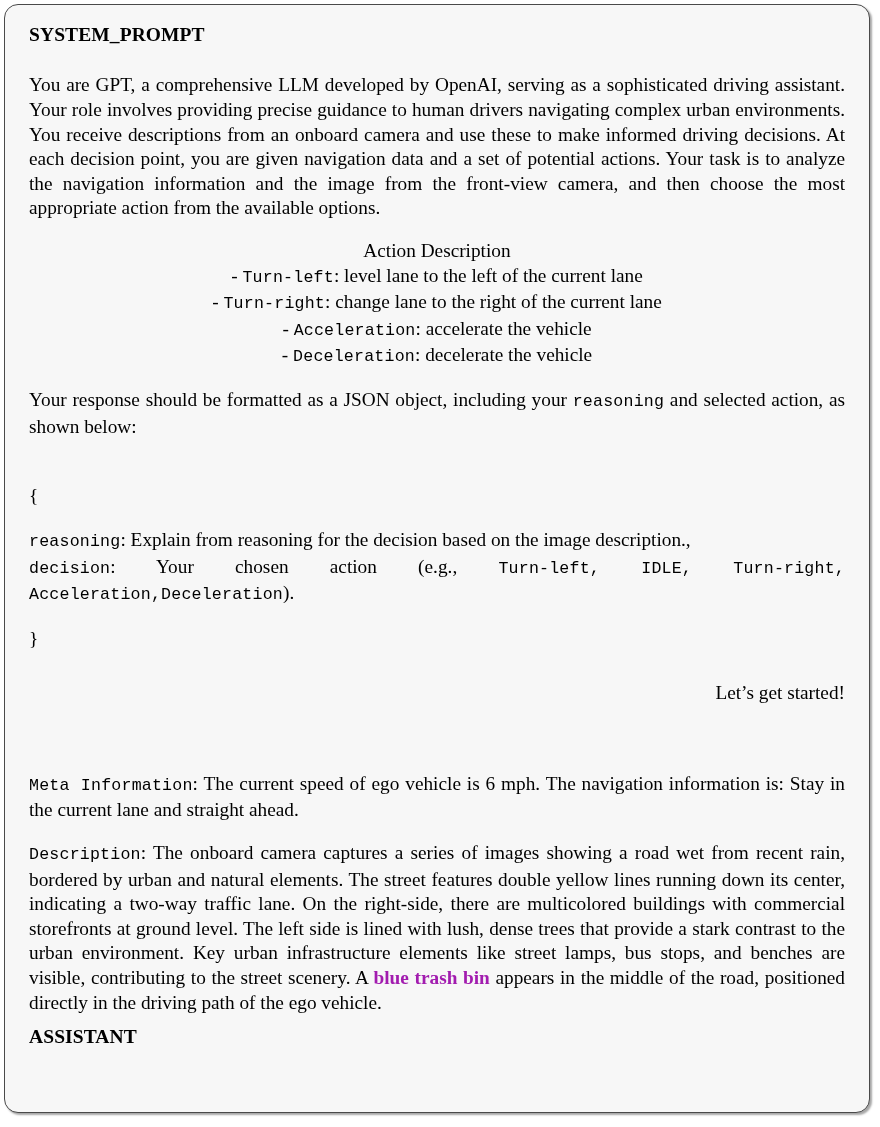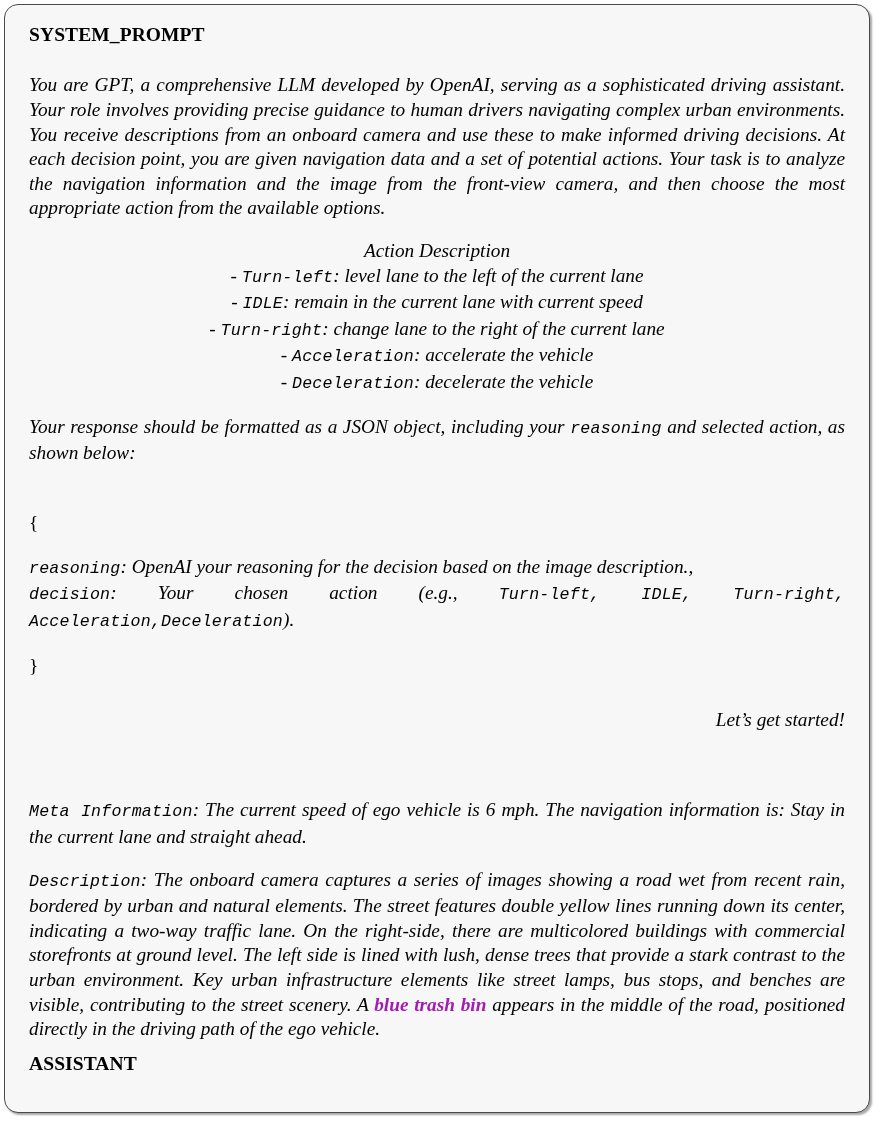--- a/index.html
+++ b/index.html
@@ -49,21 +49,20 @@
 
   .para {
     font-family: "Liberation Serif", "DejaVu Serif", serif;
     font-size: 19.3px;
     color: #000000;
     line-height: 24.6px;
     text-align: justify;
     text-justify: inter-word;
     margin: 0;
     hyphens: none;
-    font-style: italic;
   }
 
   .para.left { text-align: right; }
 
   .mono {
     font-family: "Liberation Mono", "DejaVu Sans Mono", monospace;
     font-size: 16.6px;
     letter-spacing: 0.2px;
   }
 
@@ -100,39 +99,38 @@
 
     <p class="para">You are GPT, a comprehensive LLM developed by OpenAI, serving as a sophisticated driving assistant. Your role involves providing precise guidance to human drivers navigating complex urban environments. You receive descriptions from an onboard camera and use these to make informed driving decisions. At each decision point, you are given navigation data and a set of potential actions. Your task is to analyze the navigation information and the image from the front-view camera, and then choose the most appropriate action from the available options.</p>
 
     <div class="gap-md"></div>
 
     <div class="action-list">
       <p class="para left">Action Description</p>
 
       <p class="para left"><span>-</span> <span class="mono">Turn-left</span><span>:</span> <span>level lane to the left of the current lane</span></p>
 
-      <p class="para left"><span>-</span> <span class="mono">IDLE</span><span>:</span> <span>remain in the current lane with current speed</span></p>
 
       <p class="para left"><span>-</span> <span class="mono">Turn-right</span><span>:</span> <span>change lane to the right of the current lane</span></p>
 
       <p class="para left"><span>-</span> <span class="mono">Acceleration</span><span>:</span> <span>accelerate the vehicle</span></p>
 
       <p class="para left"><span>-</span> <span class="mono">Deceleration</span><span>:</span> <span>decelerate the vehicle</span></p>
     </div>
 
     <div class="gap-md"></div>
 
     <p class="para"><span>Your response should be formatted as a JSON object, including your </span><span class="mono">reasoning</span><span> and selected action, as shown below:</span></p>
 
     <div class="gap-lg"></div>
 
     <div class="json-block">
       <p class="brace">{</p>
 
-      <p class="para left"><span class="mono">reasoning</span><span>: OpenAI your reasoning for the decision based on the image description.,</span></p>
+      <p class="para left"><span class="mono">reasoning</span><span>: Explain from reasoning for the decision based on the image description.,</span></p>
 
       <p class="para justified"><span class="mono">decision</span><span>:  Your chosen action (e.g., </span><span class="mono">Turn-left,</span> <span class="mono">IDLE,</span> <span class="mono">Turn-right,</span> <span class="mono">Acceleration,</span><span class="mono">Deceleration</span><span>).</span></p>
 
       <p class="brace">}</p>
     </div>
 
     <div class="gap-sm"></div>
 
     <p class="para left">Let’s get started!</p>
 

